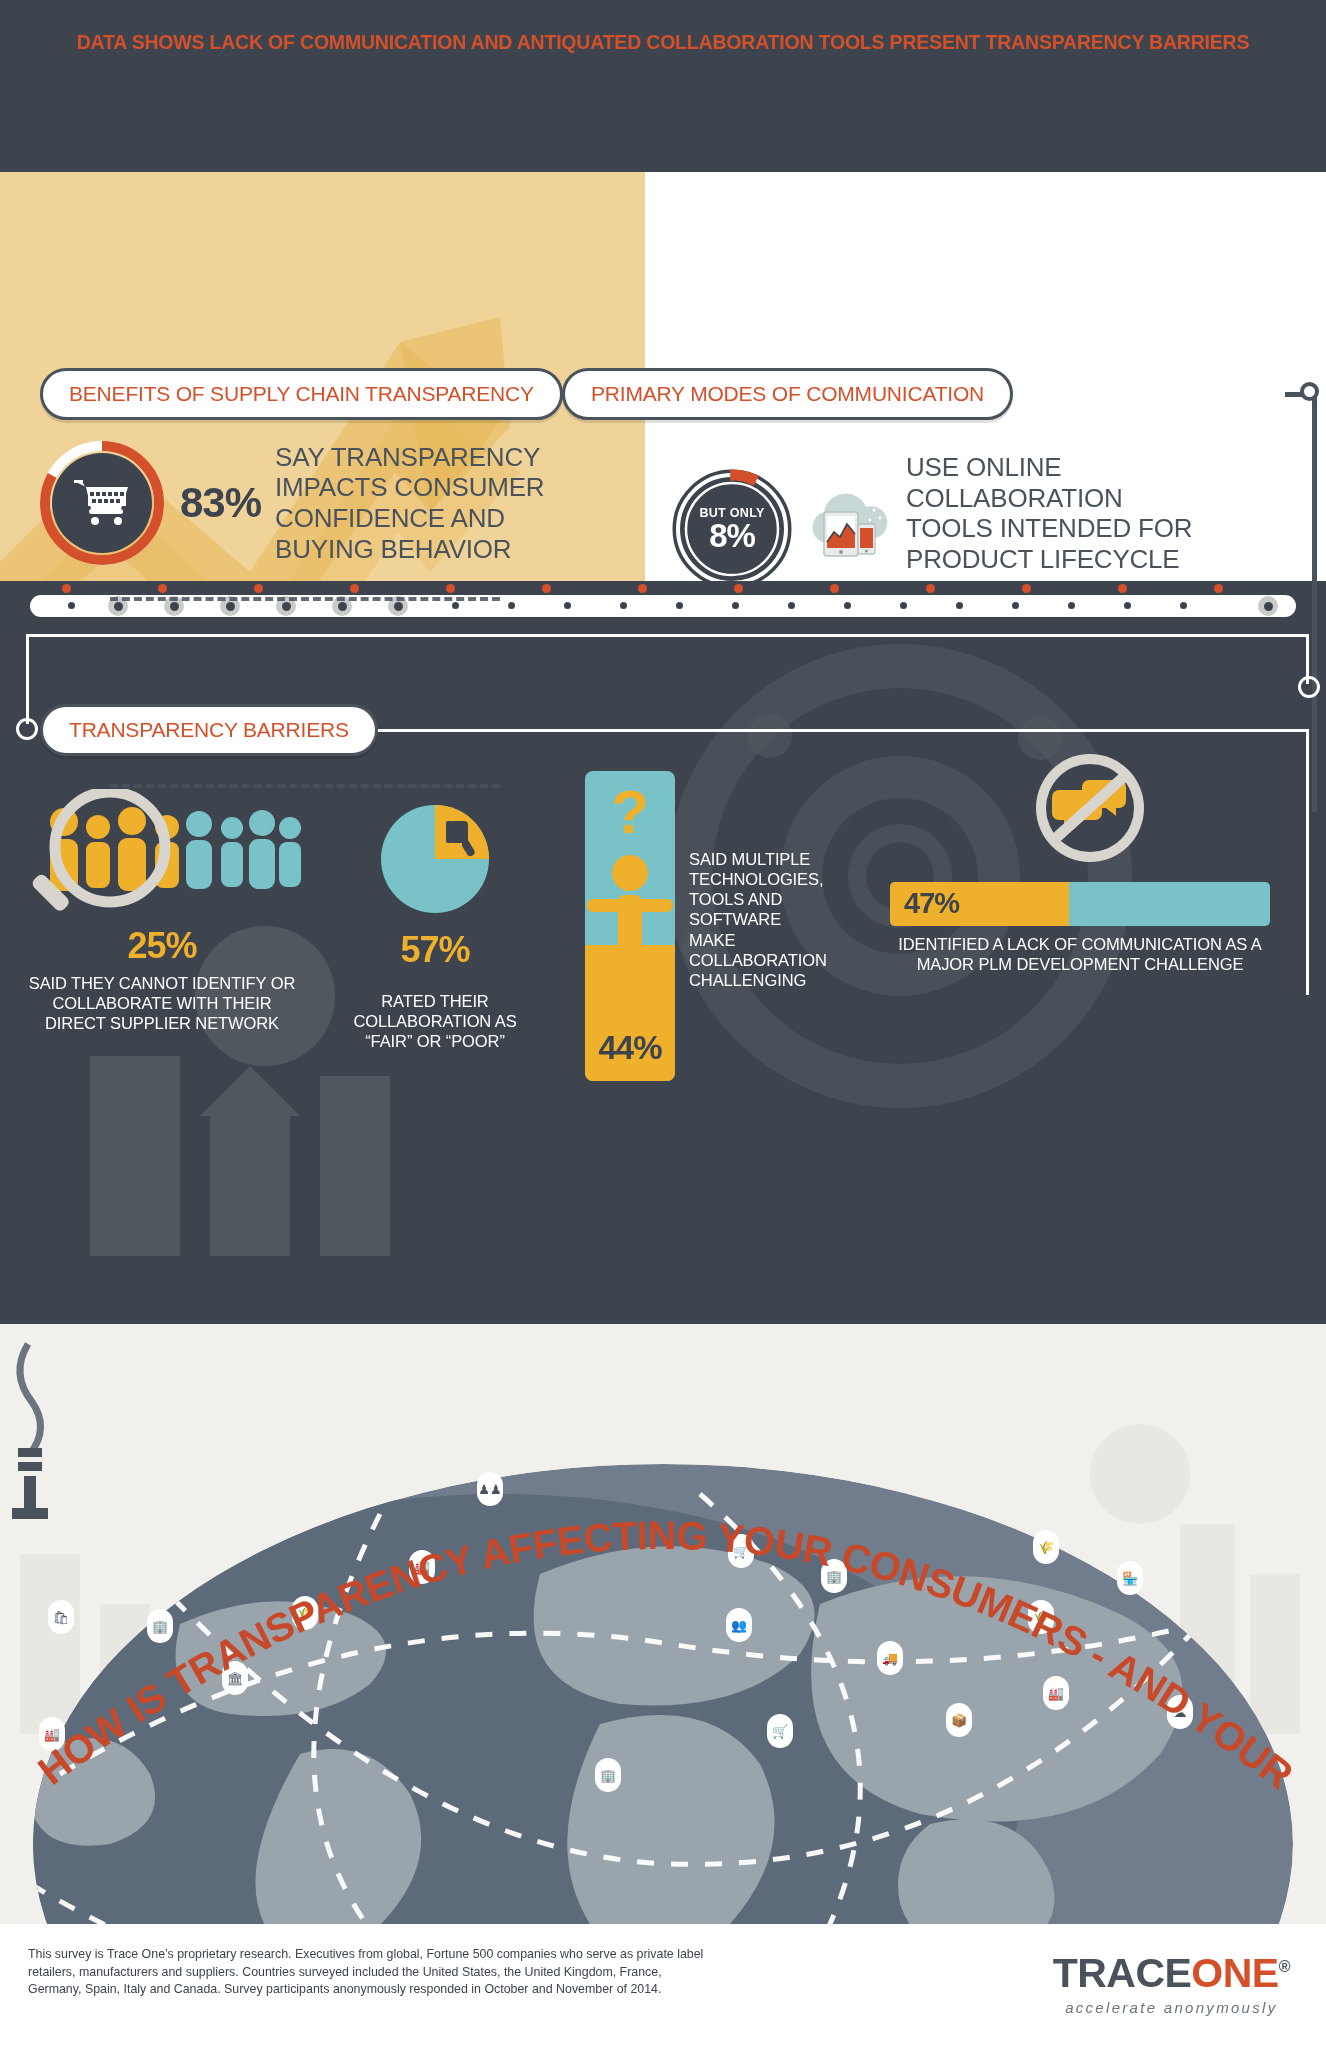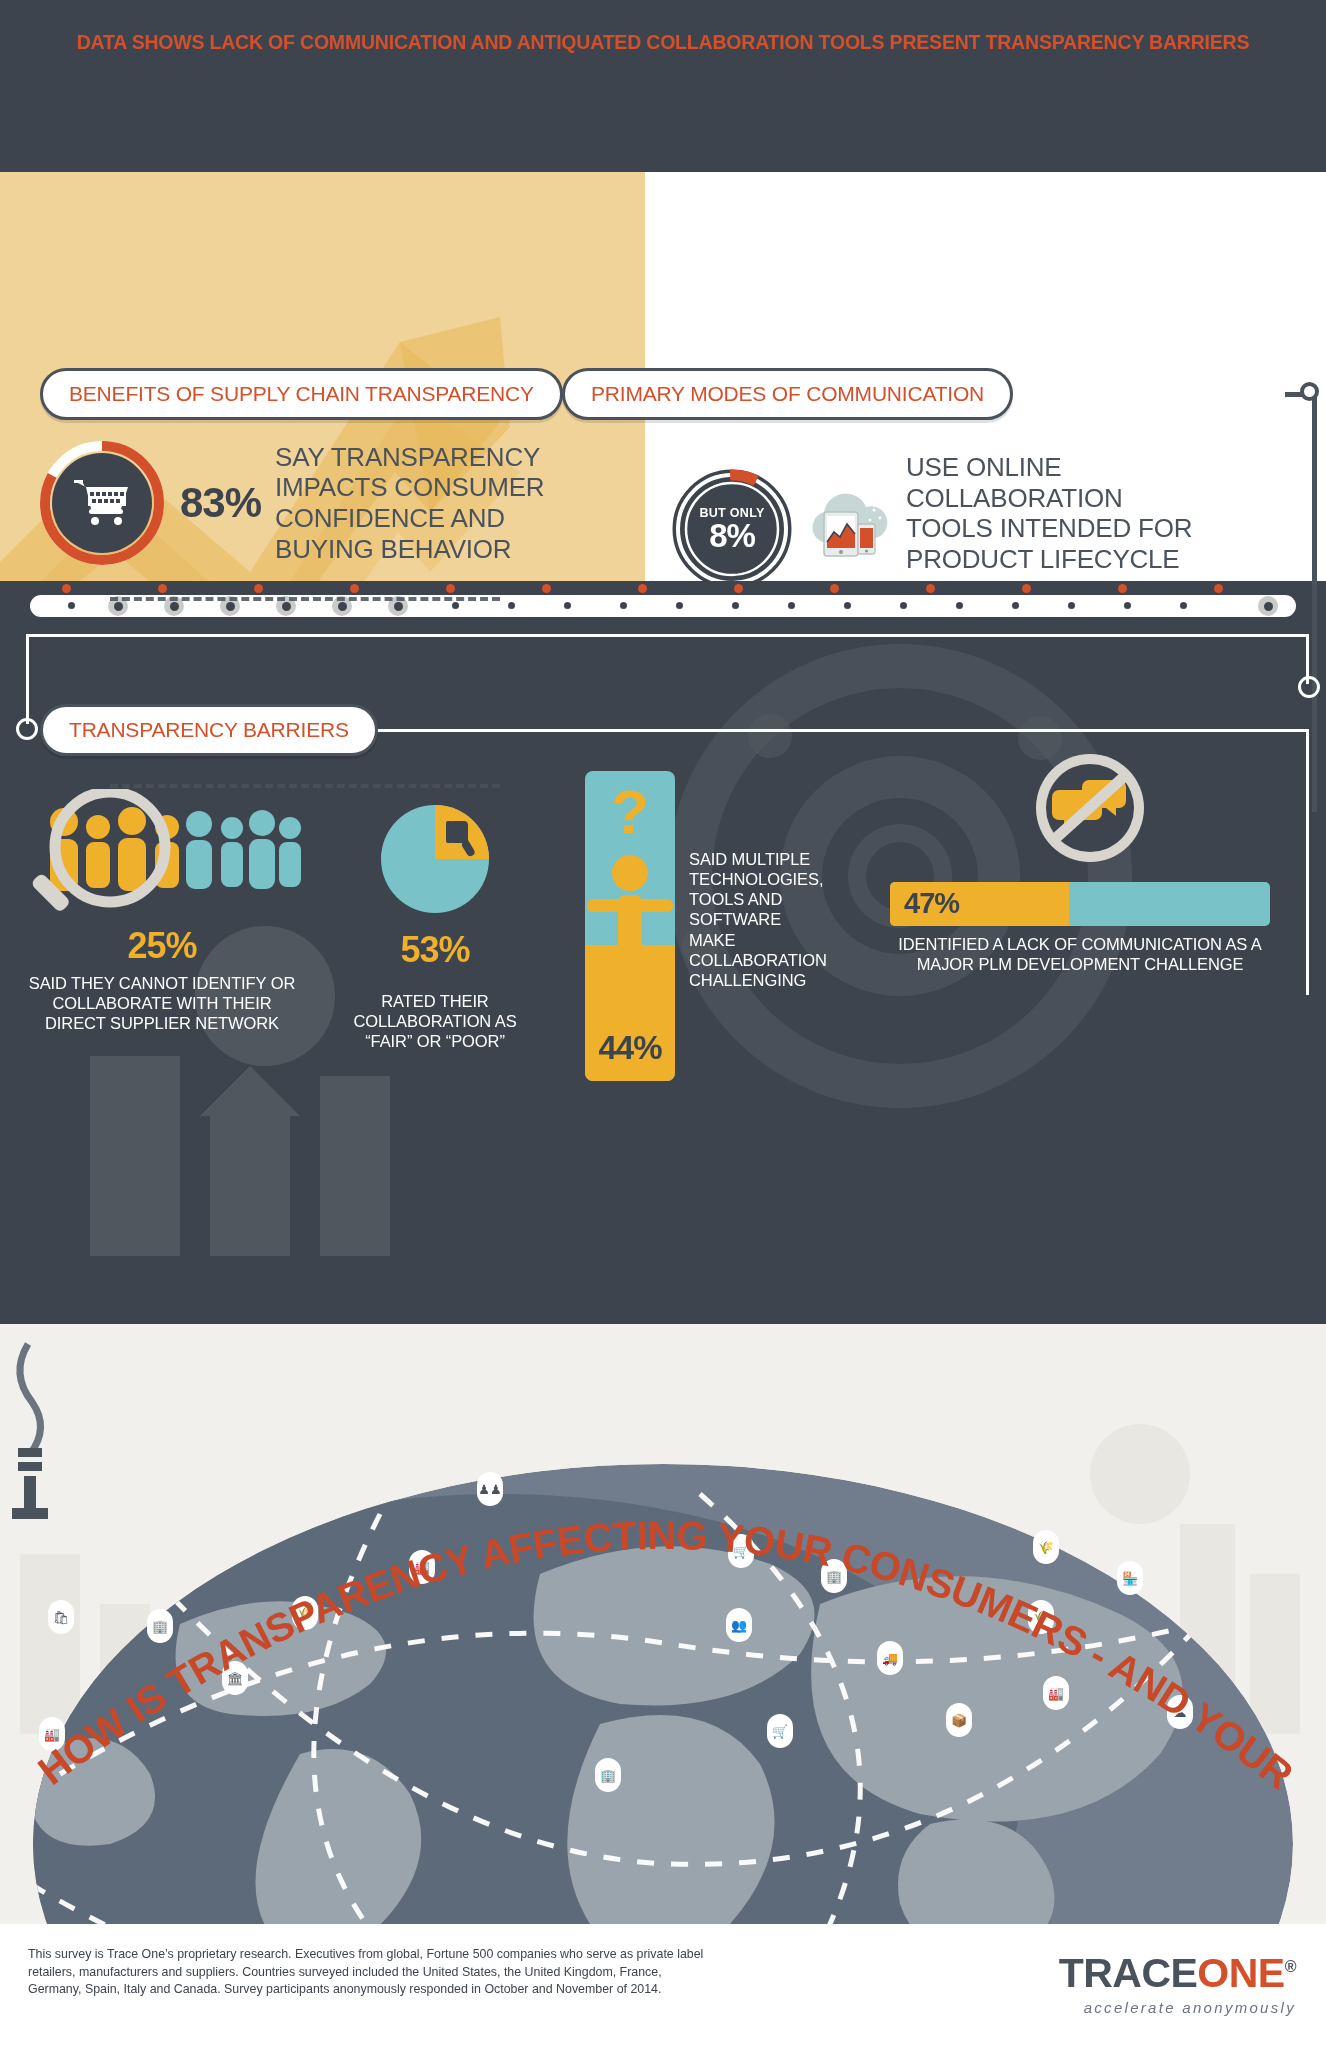--- a/index.html
+++ b/index.html
@@ -111,21 +111,21 @@
     border-radius:13px 13px 13px 13px; display:flex; align-items:center;
     justify-content:center; font-size:13px; color:#4a525c;
   }
 
   
   .footer { position:absolute; left:0; top:1924px; width:1326px; height:124px; background:#ffffff; }
   .footer-text {
     position:absolute; left:28px; top:22px; width:690px;
     font-size:12.4px; line-height:1.42; color:#3d444d;
   }
-  .logo { position:absolute; right:30px; top:26px; text-align:right; }
+  .logo { position:absolute; right:36px; top:26px; text-align:center; }
   .logo-main { font-size:41px; font-weight:bold; color:#4a525c; letter-spacing:-0.5px; }
   .logo-main .one { color:#d4502a; }
   .logo-main .reg { font-size:16px; vertical-align:super; color:#4a525c; }
   .logo-sub { font-size:15px; color:#6c7480; letter-spacing:2.3px; font-style:italic; margin-top:2px; }
 </style>
 </head>
 <body>
 
 <div class="page">
 
@@ -452,21 +452,21 @@
         <svg width="120" height="118" viewBox="0 0 120 118">
           <circle cx="60" cy="58" r="54" fill="#79c3c8"></circle>
           <path d="M60 58 L60 4 A54 54 0 0 1 114 58 Z" fill="#efb02c"></path>
           <g transform="translate(73,18)" fill="#3d444d">
             <path d="M6 2 h10 a4 4 0 0 1 4 4 v15 l6 10 a4 4 0 0 1 -7 4 l-5 -8 v-3 h-8 a4 4 0 0 1 -4 -4 v-14 a4 4 0 0 1 4 -4 z"></path>
             <rect x="-2" y="2" width="7" height="22" rx="2"></rect>
           </g>
         </svg>
       </div>
       <div style="text-align:center; margin-top:10px;">
-        <div class="stat-pct-yellow">53%</div>
+        <div class="stat-pct-yellow">57%</div>
         <div class="stat-caption" style="margin-top:20px;">RATED THEIR COLLABORATION AS “FAIR” OR “POOR”</div>
       </div>
     </div>
 
     <div style="position:absolute; left:585px; top:145px; width:320px; display:flex; align-items:flex-start;">
       <div style="position:relative; width:90px; height:310px; flex:none;">
         <div style="position:absolute; left:0; top:0; width:90px; height:310px; background:#79c3c8; border-radius:8px;"></div>
         <div style="position:absolute; left:0; bottom:0; width:90px; height:136px; background:#efb02c; border-radius:0 0 8px 8px;"></div>
         <svg style="position:absolute; left:0; top:0;" width="90" height="260" viewBox="0 0 90 260">
           <text x="45" y="62" font-family="Liberation Sans, sans-serif" font-size="62" font-weight="bold" fill="#efb02c" text-anchor="middle">?</text>

